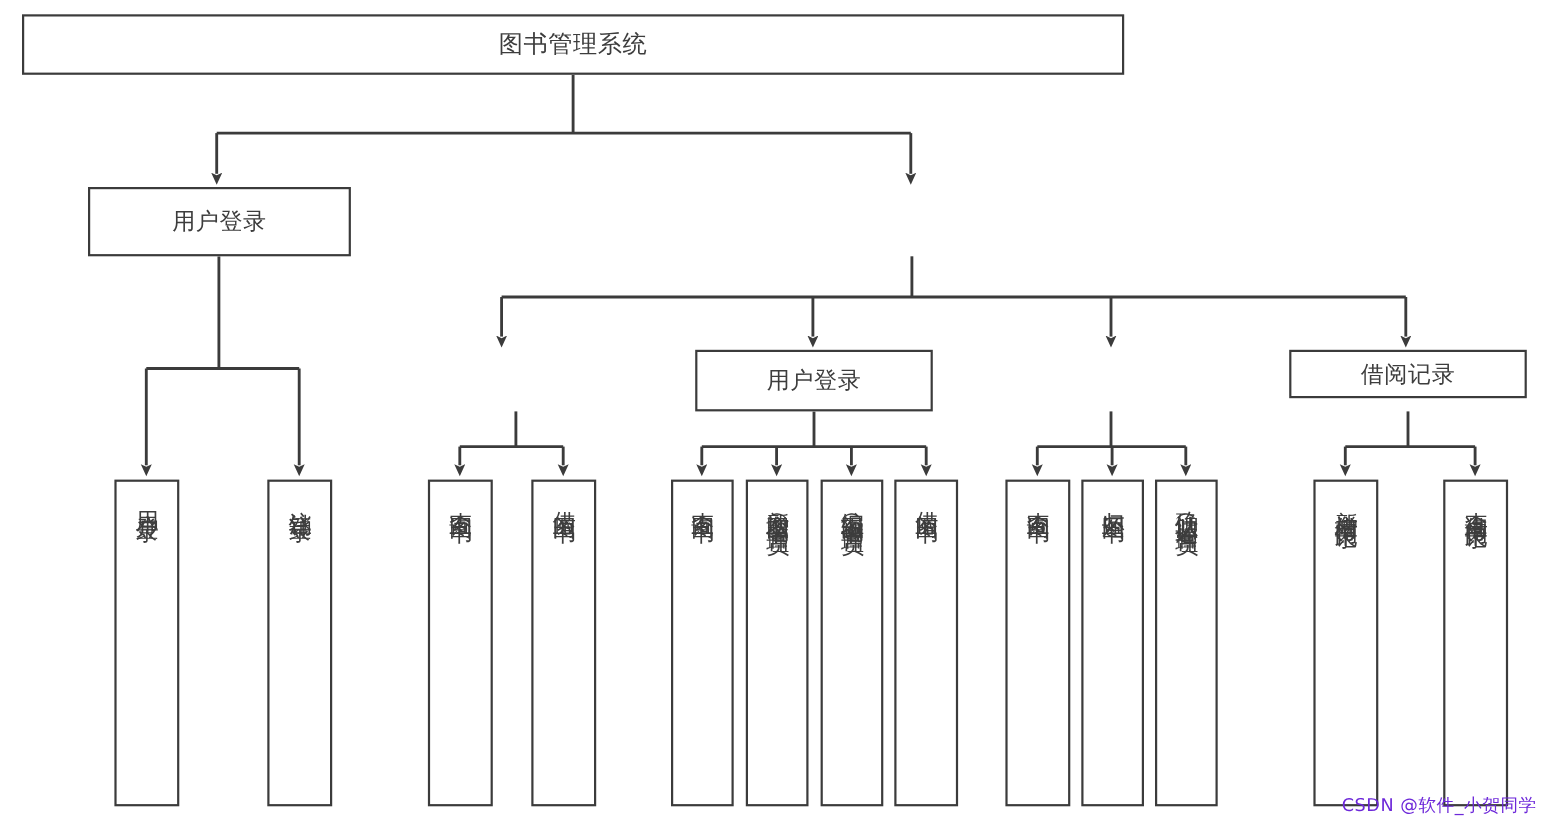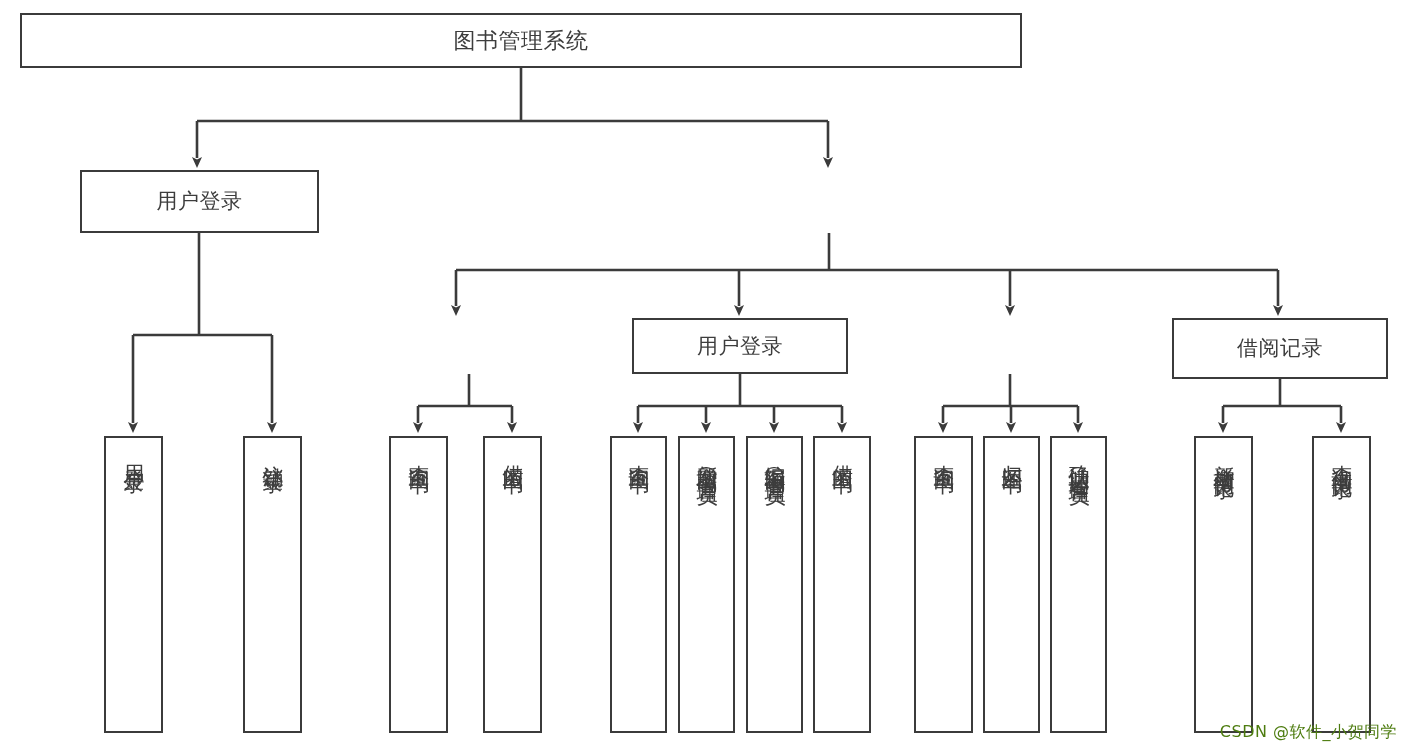--- a/index.html
+++ b/index.html
@@ -56,21 +56,21 @@
     font-size: 21px;
     letter-spacing: 3px;
     line-height: 1;
     white-space: nowrap;
   }
   .watermark {
     position: absolute;
     right: 8px;
     bottom: 4px;
     font-size: 16px;
-    color: #4d7c0f;
+    color: #6d28d9;
     letter-spacing: 0.5px;
     white-space: nowrap;
   }
 </style>
 </head>
 <body>
 
 <div id="canvas">
 
   <svg class="wires" viewBox="0 0 1405 747">
@@ -127,21 +127,21 @@
     <span class="label">图书管理系统</span>
   </div>
 
   <div class="node horizontal" style="left:80px; top:170px; width:239px; height:63px;">
     <span class="label">用户登录</span>
   </div>
 
   <div class="node horizontal" style="left:632px; top:318px; width:216px; height:56px;">
     <span class="label">用户登录</span>
   </div>
-  <div class="node horizontal" style="left:1172px; top:318px; width:216px; height:61px;">
+  <div class="node horizontal" style="left:1172px; top:318px; width:216px; height:44px;">
     <span class="label">借阅记录</span>
   </div>
 
   <div class="node vertical" style="left:104px; top:436px; width:59px; height:297px;">
     <span class="label">用户登录</span>
   </div>
   <div class="node vertical" style="left:243px; top:436px; width:59px; height:297px;">
     <span class="label">注销登录</span>
   </div>
 

